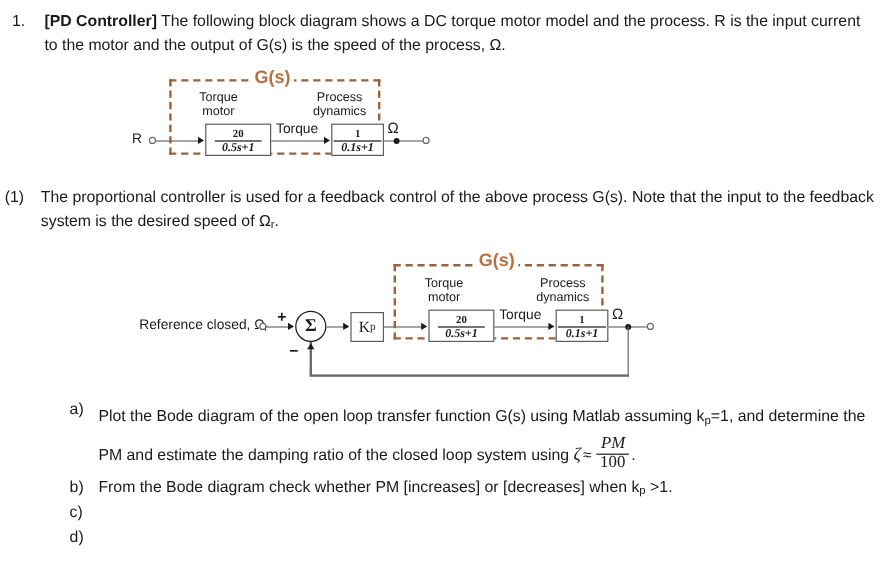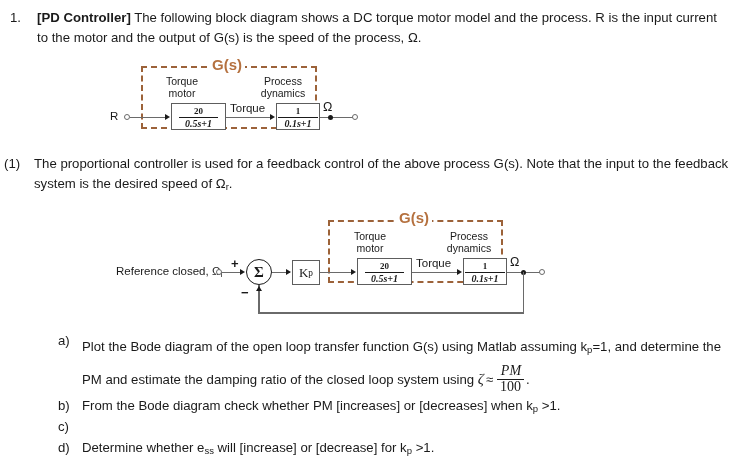--- a/index.html
+++ b/index.html
@@ -330,14 +330,13 @@
   <div class="q-marker">b)</div>
   <div class="q-body"><span>From the Bode diagram check whether PM [increases] or [decreases] when k</span><sub>p</sub><span> &gt;1.</span></div>
 </div>
 
 <div class="q-row" id="item-c">
   <div class="q-marker">c)</div>
 </div>
 
 <div class="q-row" id="item-d">
   <div class="q-marker">d)</div>
-  <div class="q-body"><span>Determine whether e</span><sub>ss</sub><span> will [increase] or [decrease] for k</span><sub>p</sub><span> &gt;1.</span></div>
 </div>
 
 </body></html>

